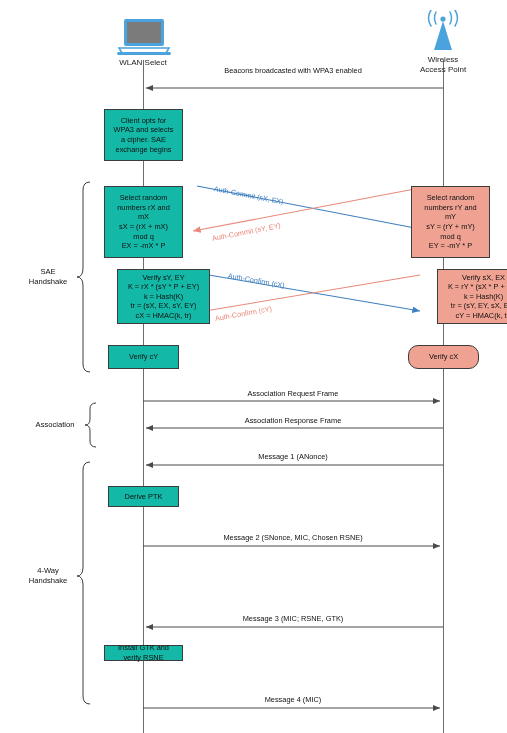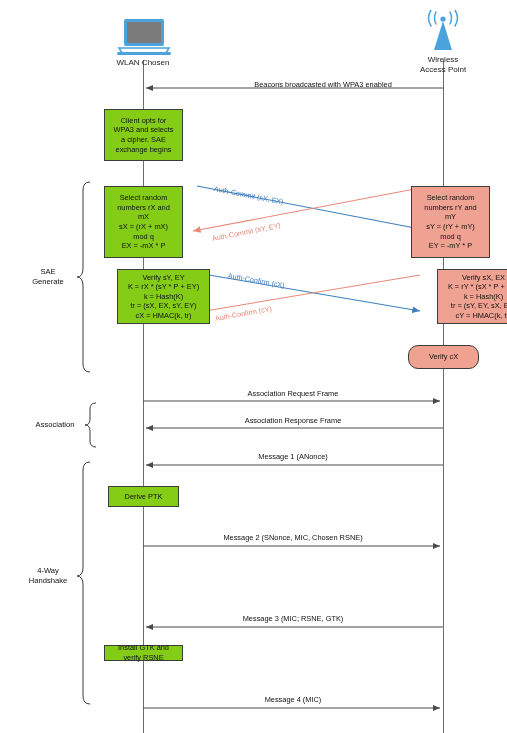--- a/index.html
+++ b/index.html
@@ -38,21 +38,21 @@
     display: flex;
     align-items: center;
     justify-content: center;
     text-align: center;
     font-size: 7.4px;
     line-height: 9.6px;
     color: #101010;
     white-space: pre-line;
     padding: 1px 2px;
   }
-  .node.blue { background: #84cc16; }
+  .node.blue { background: #14b8a6; }
   .node.red  { background: #f0a292; }
 
   .msg-label {
     position: absolute;
     font-size: 7.4px;
     color: #101010;
     text-align: center;
     white-space: nowrap;
   }
   .diag-label {
@@ -91,21 +91,21 @@
   <div class="lifeline" style="left:443px; top:60px; height:673px;"></div>
 
   <div class="laptop" style="left:117px; top:18px;">
     <svg width="54" height="38" viewBox="0 0 54 38">
       <rect x="7" y="1" width="40" height="27" rx="2" fill="#4aa3dd"></rect>
       <rect x="10" y="4" width="34" height="21" fill="#7b7b7b"></rect>
       <path d="M2 30 H52 L49 35 H5 Z" fill="#ffffff" stroke="#4aa3dd" stroke-width="1.6"></path>
       <rect x="0" y="34" width="54" height="3" rx="1.5" fill="#4aa3dd"></rect>
     </svg>
   </div>
-  <div class="actor-label" style="left:103px; top:58px; width:80px;">WLAN Chosen</div>
+  <div class="actor-label" style="left:103px; top:58px; width:80px;">WLAN Select</div>
 
   <div class="ap" style="left:420px; top:10px;">
     <svg width="46" height="48" viewBox="0 0 46 48">
       <g fill="none" stroke="#4aa3dd" stroke-width="1.5" stroke-linecap="round">
         <path d="M16 14 Q13 8 16 2"></path>
         <path d="M11 16 Q6 8 11 0"></path>
         <path d="M30 14 Q33 8 30 2"></path>
         <path d="M35 16 Q40 8 35 0"></path>
       </g>
       <circle cx="23" cy="9" r="2.6" fill="#4aa3dd"></circle>
@@ -149,21 +149,21 @@
     <line x1="443" y1="627" x2="146" y2="627" stroke="#4a4a4a" stroke-width="1" marker-end="url(#ah-plain)"></line>
 
     <line x1="143" y1="708" x2="440" y2="708" stroke="#4a4a4a" stroke-width="1" marker-end="url(#ah-plain)"></line>
 
     <path d="M90 182 Q83 182 83 190 L83 268 Q83 277 77 277 Q83 277 83 286 L83 364 Q83 372 90 372" fill="none" stroke="#3c3c3c" stroke-width="1"></path>
     <path d="M96 403 Q90 403 90 409 L90 419 Q90 425 85 425 Q90 425 90 431 L90 441 Q90 447 96 447" fill="none" stroke="#3c3c3c" stroke-width="1"></path>
     <path d="M90 462 Q83 462 83 470 L83 567 Q83 576 77 576 Q83 576 83 585 L83 696 Q83 704 90 704" fill="none" stroke="#3c3c3c" stroke-width="1"></path>
   </svg>
 
   <div class="bracket-label" style="left:20px; top:267px; width:56px;">SAE
-Generate</div>
+Handshake</div>
   <div class="bracket-label" style="left:27px; top:420px; width:56px;">Association</div>
   <div class="bracket-label" style="left:20px; top:566px; width:56px;">4-Way
 Handshake</div>
 
   <div class="node blue" style="left:104px; top:109px; width:79px; height:52px;">Client opts for
 WPA3 and selects
 a cipher. SAE
 exchange begins</div>
 
   <div class="node blue" style="left:104px; top:186px; width:79px; height:72px;">Select random
@@ -185,30 +185,31 @@
 k = Hash(K)
 tr = (sX, EX, sY, EY)
 cX = HMAC(k, tr)</div>
 
   <div class="node red" style="left:397px; top:269px; width:93px; height:55px;margin-left:40px;">Verify sX, EX
 K = rY * (sX * P + EX)
 k = Hash(K)
 tr = (sY, EY, sX, EX)
 cY = HMAC(k, tr)</div>
 
+  <div class="node blue" style="left:108px; top:345px; width:71px; height:24px;">Verify cY</div>
 
   <div class="node red" style="left:408px; top:345px; width:71px; height:24px;border-radius:10px;">Verify cX</div>
 
   <div class="node blue" style="left:108px; top:486px; width:71px; height:21px;">Derive PTK</div>
 
 
   <div class="node blue" style="left:104px; top:645px; width:79px; height:16px;">Install GTK and
 verify RSNE</div>
 
-  <div class="msg-label" style="left:143px; top:80px; width:300px;padding-left:30px;">Beacons broadcasted with WPA3 enabled</div>
+  <div class="msg-label" style="left:143px; top:66px; width:300px;">Beacons broadcasted with WPA3 enabled</div>
   <div class="msg-label" style="left:143px; top:389px; width:300px;">Association Request Frame</div>
   <div class="msg-label" style="left:143px; top:416px; width:300px;">Association Response Frame</div>
   <div class="msg-label" style="left:143px; top:452px; width:300px;">Message 1 (ANonce)</div>
   <div class="msg-label" style="left:143px; top:533px; width:300px;">Message 2 (SNonce, MIC, Chosen RSNE)</div>
   <div class="msg-label" style="left:143px; top:614px; width:300px;">Message 3 (MIC; RSNE, GTK)</div>
   <div class="msg-label" style="left:143px; top:695px; width:300px;">Message 4 (MIC)</div>
 
   <div class="diag-label blue" style="left:214px; top:184px; transform: rotate(11deg);">Auth-Commit (sX, EX)</div>
   <div class="diag-label red" style="left:212px; top:234px; transform: rotate(-11deg);">Auth-Commit (sY, EY)</div>
   <div class="diag-label blue" style="left:228px; top:271px; transform: rotate(10deg);">Auth-Confirm (cX)</div>

